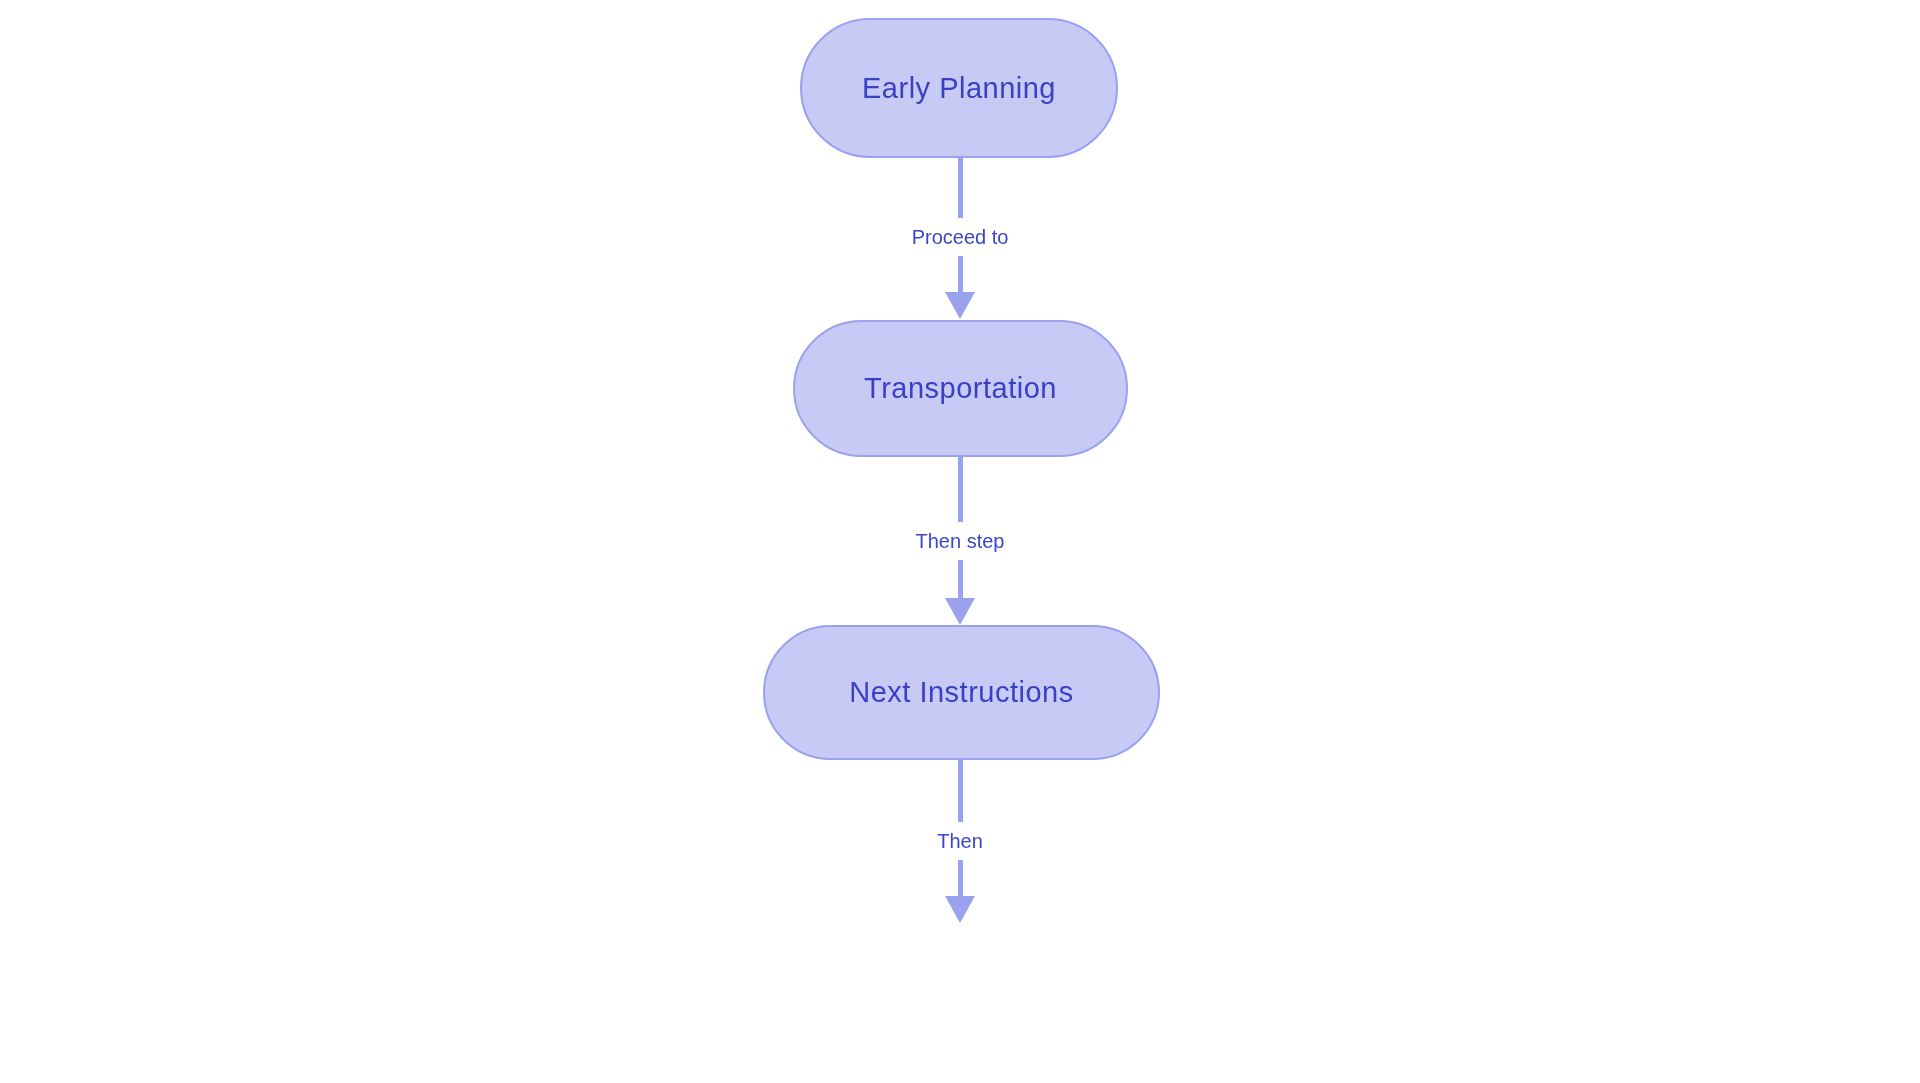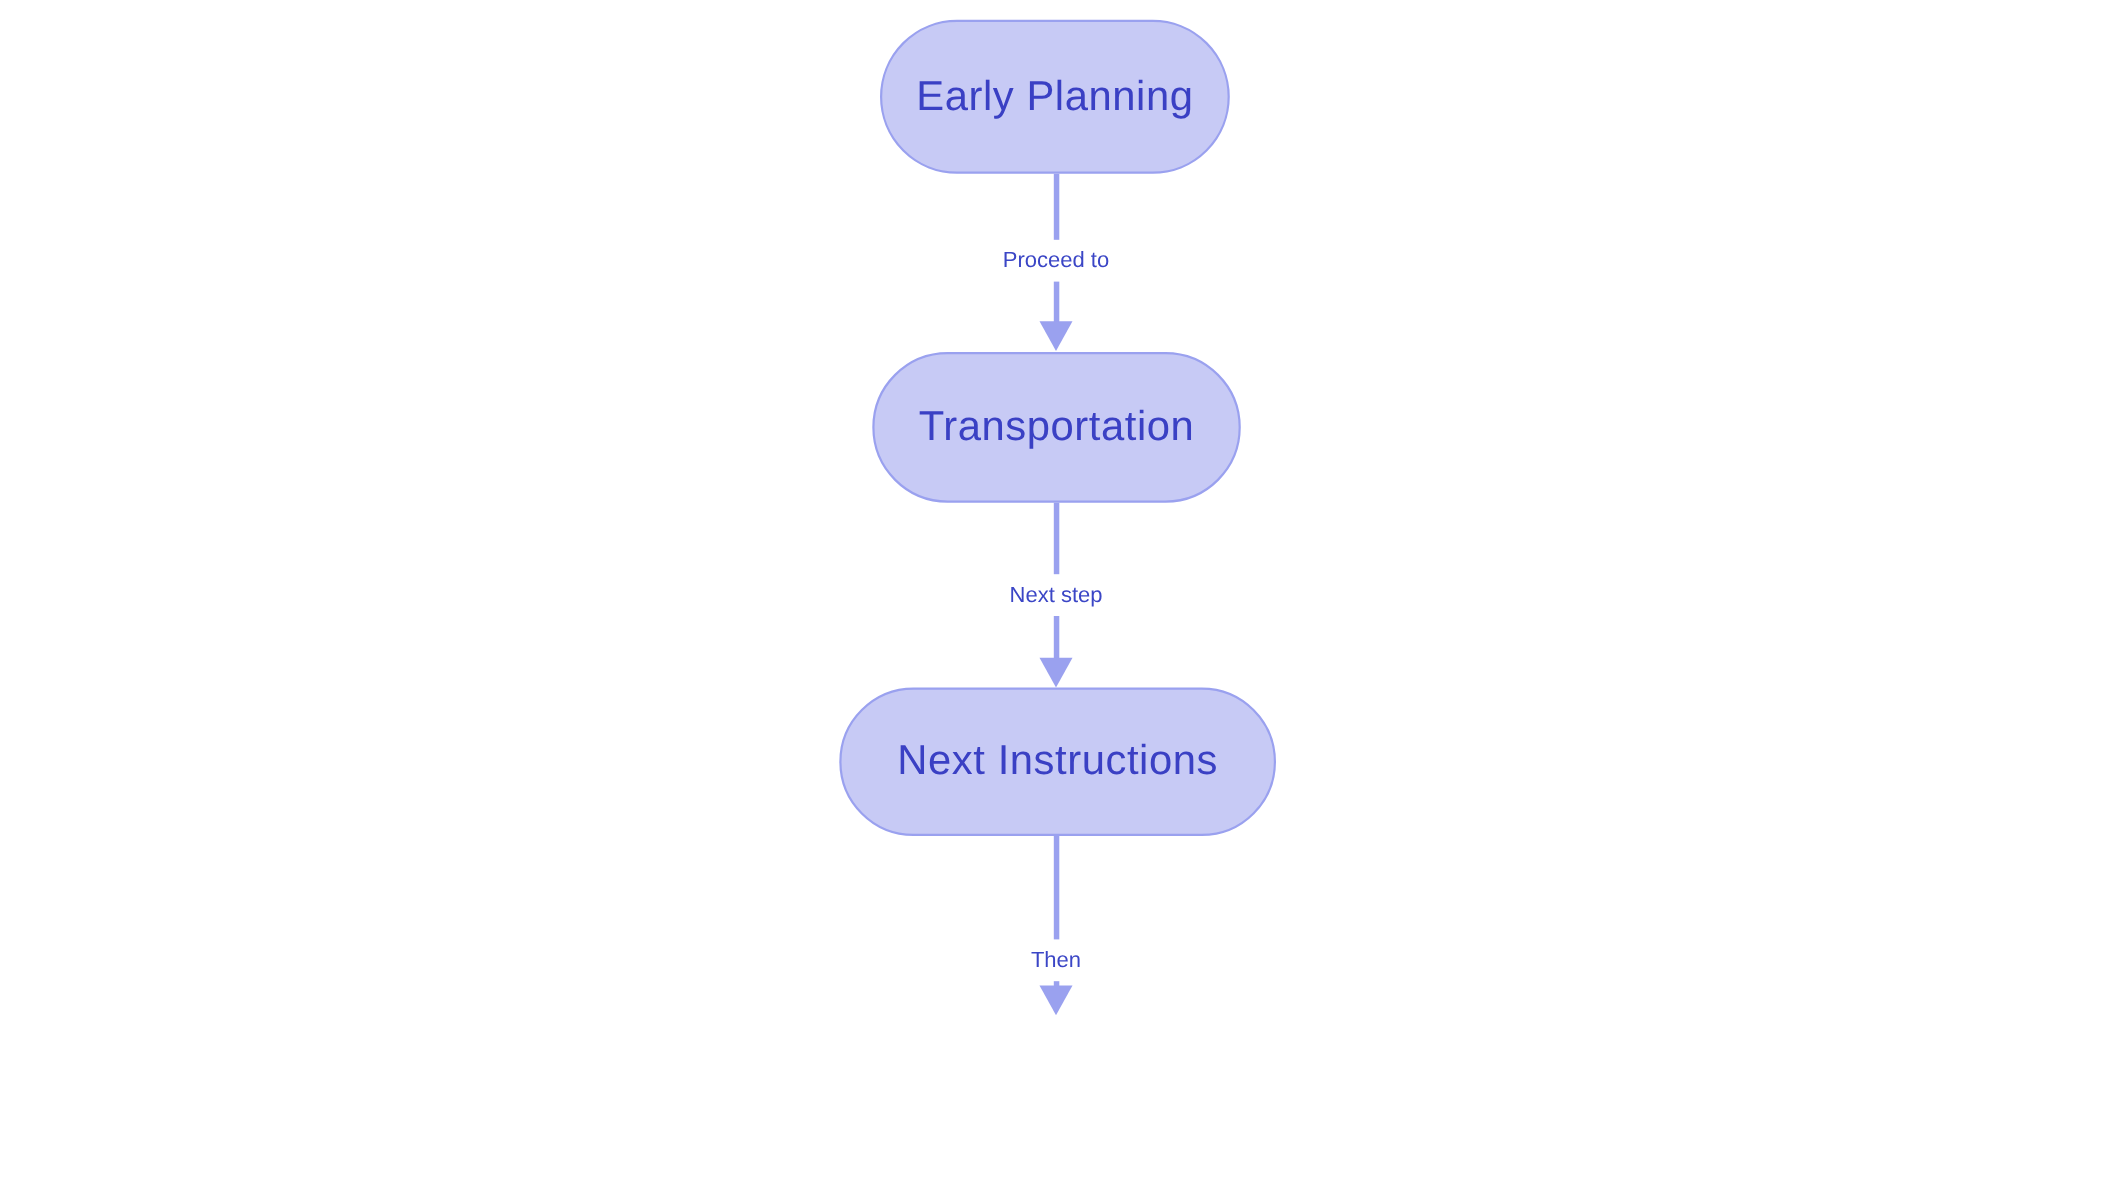--- a/index.html
+++ b/index.html
@@ -28,21 +28,21 @@
     position: absolute;
     background: var(--node-fill);
     border: 2px solid var(--node-border);
     border-radius: 70px;
     display: flex;
     align-items: center;
     justify-content: center;
   }
   .node-label {
     color: var(--node-text);
-    font-size: 38px;
+    font-size: 29px;
     letter-spacing: 0.5px;
     white-space: nowrap;
   }
   .n0 { left: 800px; top: 18px;  width: 318px; height: 140px; }
   .n1 { left: 793px; top: 320px; width: 335px; height: 137px; }
   .n2 { left: 763px; top: 625px; width: 397px; height: 135px; }
   .n3 { left: 782px; top: 923px; width: 356px; height: 137px; }
 
   .edge-line {
     position: absolute;
@@ -76,42 +76,42 @@
     background: var(--background);
     color: var(--edge-label-text);
     font-size: 20px;
     line-height: 38px;
     padding: 0 10px;
     white-space: nowrap;
     z-index: 2;
   }
   .l0 { top: 218px; }
   .l1 { top: 522px; }
-  .l2 { top: 822px; margin-top: 32px; }
+  .l2 { top: 822px; }
 </style>
 </head>
 <body>
 
 <div class="canvas">
 
   <div class="node n0">
     <span class="node-label">Early Planning</span>
   </div>
 
   <div class="edge-line e0"></div>
   <div class="arrowhead a0"></div>
   <span class="edge-label l0">Proceed to</span>
 
   <div class="node n1">
     <span class="node-label">Transportation</span>
   </div>
 
   <div class="edge-line e1"></div>
   <div class="arrowhead a1"></div>
-  <span class="edge-label l1">Next step</span>
+  <span class="edge-label l1">Then step</span>
 
   <div class="node n2">
     <span class="node-label">Next Instructions</span>
   </div>
 
   <div class="edge-line e2"></div>
   <div class="arrowhead a2"></div>
   <span class="edge-label l2">Then</span>
 
 

